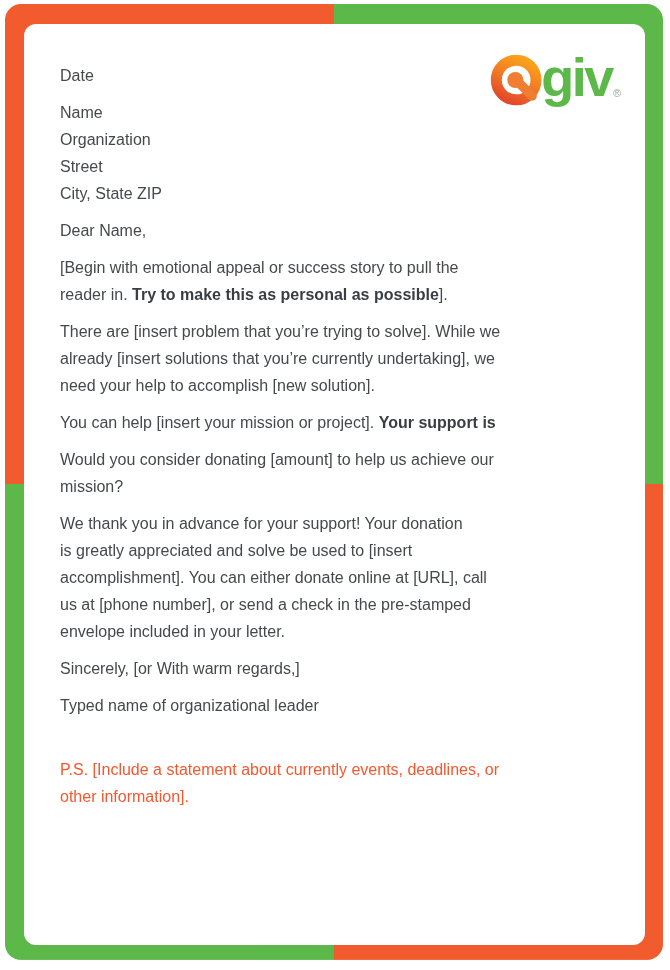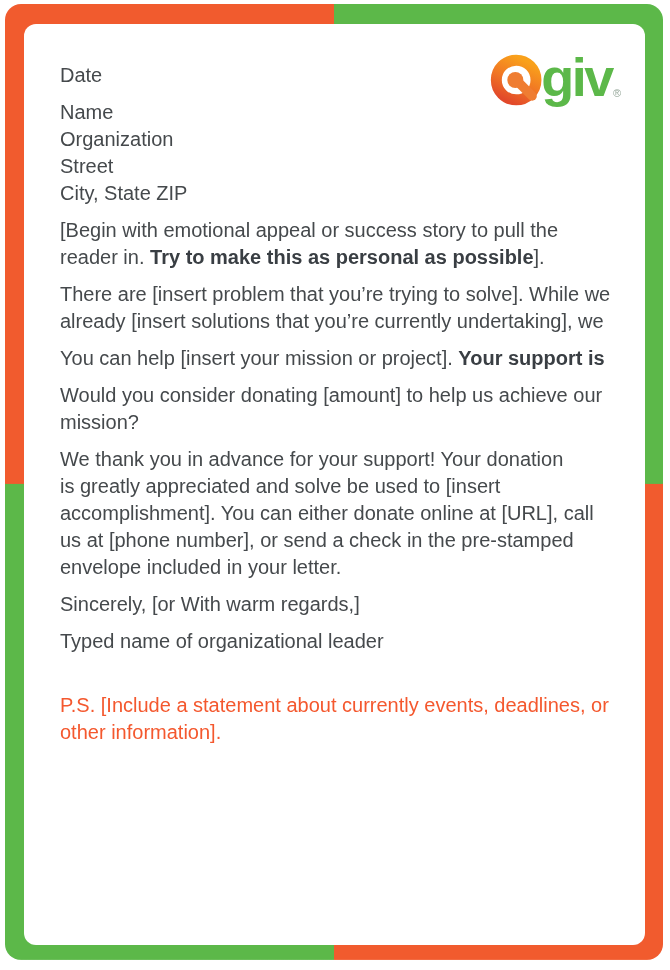--- a/index.html
+++ b/index.html
@@ -38,21 +38,21 @@
   }
   .logo svg{display:block;margin-top:7px;}
   .giv{
     font-size:54px;font-weight:700;color:var(--green);
     letter-spacing:-2.5px;line-height:56px;margin-left:-3px;
   }
   .reg{
     font-size:11px;color:#97A89B;align-self:flex-end;
     margin:0 0 8px 1px;line-height:11px;
   }
-  .letter{color:var(--body-text);font-size:20px;line-height:27px;}
+  .letter{color:var(--body-text);font-size:16px;line-height:27px;}
   .letter p{margin:0 0 10px 0;white-space:nowrap;}
   .letter p.ps{margin-top:37px;color:var(--ps-text);}
   .letter .b{font-weight:700;color:var(--bold-text);}
 </style>
 </head>
 <body>
 
 <div class="frame">
   <div class="sheet">
 
@@ -70,22 +70,23 @@
         <line x1="32" y1="33" x2="50" y2="51" stroke="#EF7D32" stroke-width="11" stroke-linecap="round"></line>
         <circle cx="30" cy="32" r="9.5" fill="#EF7D32"></circle>
       </svg>
       <span class="giv">giv</span>
       <span class="reg">®</span>
     </div>
 
     <div class="letter">
         <p><span>Date</span></p>
         <p><span>Name</span><br><span>Organization</span><br><span>Street</span><br><span>City, State ZIP</span></p>
+        <p><span>Dear Name,</span></p>
         <p><span>[Begin with emotional appeal or success story to pull the</span><br><span>reader in. </span><span class="b">Try to make this as personal as possible</span><span>].</span></p>
-        <p><span>There are [insert problem that you’re trying to solve]. While we</span><br><span>already [insert solutions that you’re currently undertaking], we</span><br></p>
+        <p><span>There are [insert problem that you’re trying to solve]. While we</span><br><span>already [insert solutions that you’re currently undertaking], we</span><br><span>need your help to accomplish [new solution].</span></p>
         <p><span>You can help [insert your mission or project]. </span><span class="b">Your support is</span><br></p>
         <p><span>Would you consider donating [amount] to help us achieve our</span><br><span>mission?</span></p>
         <p><span>We thank you in advance for your support! Your donation</span><br><span>is greatly appreciated and solve be used to [insert</span><br><span>accomplishment]. You can either donate online at [URL], call</span><br><span>us at [phone number], or send a check in the pre-stamped</span><br><span>envelope included in your letter.</span></p>
         <p><span>Sincerely, [or With warm regards,]</span></p>
         <p><span>Typed name of organizational leader</span></p>
         <p class="ps"><span>P.S. [Include a statement about currently events, deadlines, or</span><br><span>other information].</span></p>
       </div>
 
   </div>
 </div>

